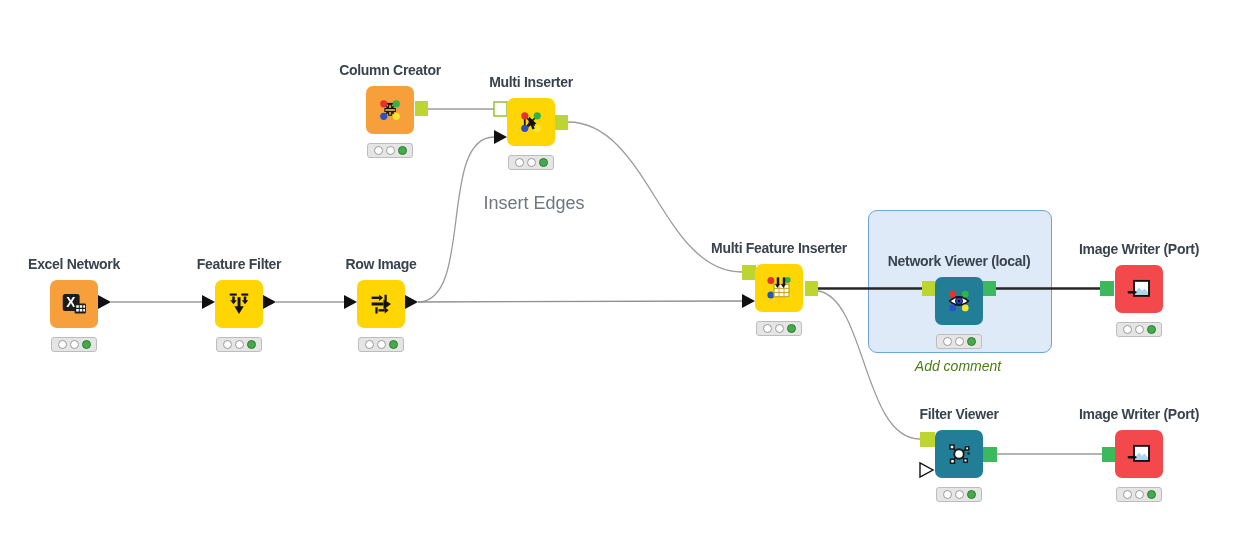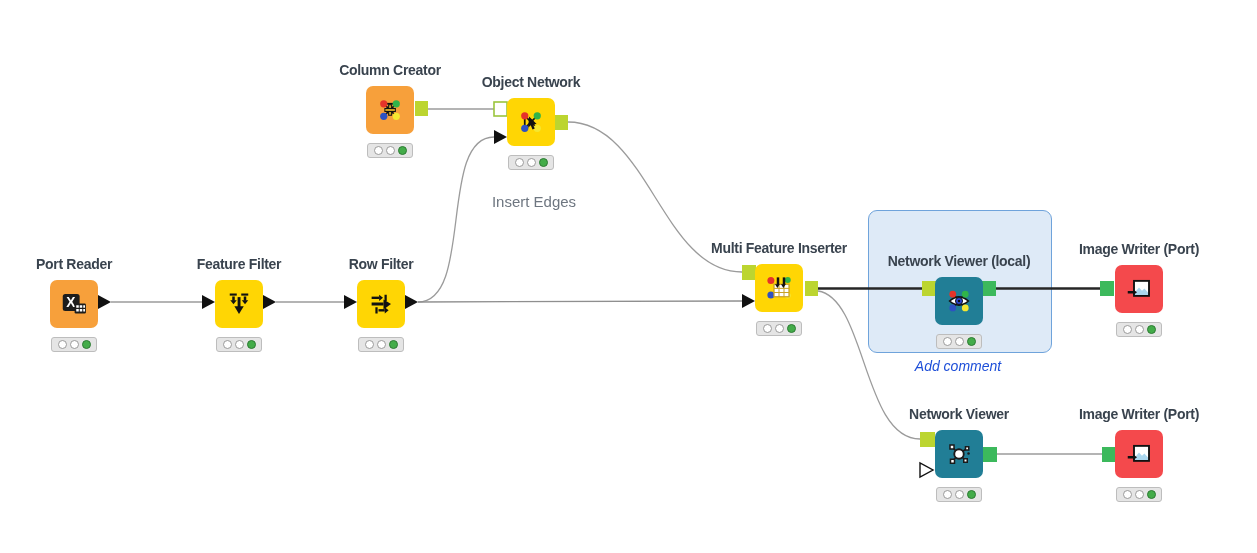--- a/index.html
+++ b/index.html
@@ -21,22 +21,22 @@
     display:flex;align-items:center;justify-content:center;gap:3px;
   }
   .dot{width:9px;height:9px;border-radius:50%;background:#ffffff;border:1.5px solid #9A9A9A;box-sizing:border-box;}
   .dot.green{background:#43AC49;border-color:#2E7B34;}
   .c-orange{background:#F7A03B;}
   .c-yellow{background:#FFD604;}
   .c-teal{background:#217E96;}
   .c-red{background:#F4494C;}
   .icon{width:30px;height:30px;}
   .comment-text{position:absolute;z-index:3;white-space:nowrap;transform:translateX(-50%);}
-  #insert-edges{font-size:15px;color:#6E7680;}
-  #add-comment{font-size:14px;font-style:italic;color:#1d4ed8;}
+  #insert-edges{font-size:18px;color:#6E7680;}
+  #add-comment{font-size:14px;font-style:italic;color:#4d7c0f;}
   #selection-box{
     position:absolute;left:868px;top:210px;width:184px;height:143px;z-index:1;box-sizing:border-box;
     background:#DEEAF7;border:1.5px solid #6FA3DB;border-radius:9px;
   }
   #wires{position:absolute;left:0;top:0;z-index:2;}
 </style>
 </head>
 <body>
 
 <div id="canvas">
@@ -73,21 +73,21 @@
     <rect x="805" y="281" width="13" height="15" fill="#BCD530"></rect>
     <rect x="922" y="281" width="14" height="15" fill="#BCD530"></rect>
     <rect x="982" y="281" width="14" height="15" fill="#3CB95C"></rect>
     <rect x="1100" y="281" width="14" height="15" fill="#3CB95C"></rect>
     <rect x="920" y="432" width="15" height="15" fill="#BCD530"></rect>
     <rect x="983" y="447" width="14" height="15" fill="#3CB95C"></rect>
     <rect x="1102" y="447" width="13" height="15" fill="#3CB95C"></rect>
   </svg>
 
   <div class="node" style="left:50px;top:280px">
-    <div class="label">Port Reader</div>
+    <div class="label">Excel Network</div>
     <div class="body c-orange">
       <svg class="icon" viewBox="0 0 24 24">
         <rect x="3" y="4" width="13.5" height="13.5" rx="2" fill="#1c1c1c"></rect>
         <text x="9.5" y="14.6" text-anchor="middle" font-family="Liberation Sans,sans-serif" font-size="11" font-weight="bold" fill="#fff">X</text>
         <rect x="12.5" y="11.5" width="9" height="8" rx="1" fill="#1c1c1c"></rect>
         <g fill="#fff">
           <rect x="13.8" y="13" width="2" height="2"></rect>
             <rect x="16.6" y="13" width="2" height="2"></rect>
             <rect x="19.4" y="13" width="1.4" height="2"></rect>
           <rect x="13.8" y="16" width="2" height="2"></rect>
@@ -120,21 +120,21 @@
       </svg>
     </div>
     <div class="lights">
       <span class="dot"></span>
       <span class="dot"></span>
       <span class="dot green"></span>
     </div>
   </div>
 
   <div class="node" style="left:357px;top:280px">
-    <div class="label">Row Filter</div>
+    <div class="label">Row Image</div>
     <div class="body c-yellow">
       <svg class="icon" viewBox="0 0 24 24">
         <g fill="#111">
           <rect x="4.5" y="6.1" width="6" height="1.9"></rect>
             <polygon points="10.5,4.6 10.5,9.5 13.6,7"></polygon>
             <rect x="14.8" y="4.6" width="1.8" height="5"></rect>
           <rect x="4.5" y="10.8" width="9.5" height="2.4"></rect>
             <polygon points="14,8.4 14,16.4 20,12"></polygon>
           <rect x="7.5" y="14.6" width="1.8" height="5"></rect>
             <rect x="10" y="16.1" width="5" height="1.9"></rect>
@@ -169,21 +169,21 @@
       </svg>
     </div>
     <div class="lights">
       <span class="dot"></span>
       <span class="dot"></span>
       <span class="dot green"></span>
     </div>
   </div>
 
   <div class="node" style="left:507px;top:98px">
-    <div class="label">Object Network</div>
+    <div class="label">Multi Inserter</div>
     <div class="body c-yellow">
       <svg class="icon" viewBox="0 0 24 24">
         <g stroke="#111" stroke-width="1.4">
             <line x1="7" y1="7" x2="17" y2="17"></line>
             <line x1="17" y1="7" x2="7" y2="17"></line>
             <line x1="7" y1="7" x2="7" y2="17"></line>
           </g>
         <circle cx="7" cy="7" r="2.9" fill="#E5332A"></circle>
           <circle cx="17" cy="7" r="2.9" fill="#30B44A"></circle>
         <circle cx="7" cy="17" r="2.9" fill="#2D51C3"></circle>
@@ -267,21 +267,21 @@
       </svg>
     </div>
     <div class="lights">
       <span class="dot"></span>
       <span class="dot"></span>
       <span class="dot green"></span>
     </div>
   </div>
 
   <div class="node" style="left:935px;top:430px">
-    <div class="label">Network Viewer</div>
+    <div class="label">Filter Viewer</div>
     <div class="body c-teal">
       <svg class="icon" viewBox="0 0 24 24">
         <g stroke="#1a1a1a" stroke-width="1.3">
           <line x1="12" y1="12" x2="6.3" y2="6.3"></line>
             <line x1="12" y1="12" x2="18.3" y2="7.5"></line>
           <line x1="12" y1="12" x2="6.8" y2="17.6"></line>
             <line x1="12" y1="12" x2="17.2" y2="17.2"></line>
         </g>
         <circle cx="12" cy="12" r="3.8" fill="#fff" stroke="#1a1a1a" stroke-width="1.5"></circle>
         <rect x="4.8" y="4.8" width="3.2" height="3.2" fill="#fff" stroke="#1a1a1a" stroke-width="1.2"></rect>

